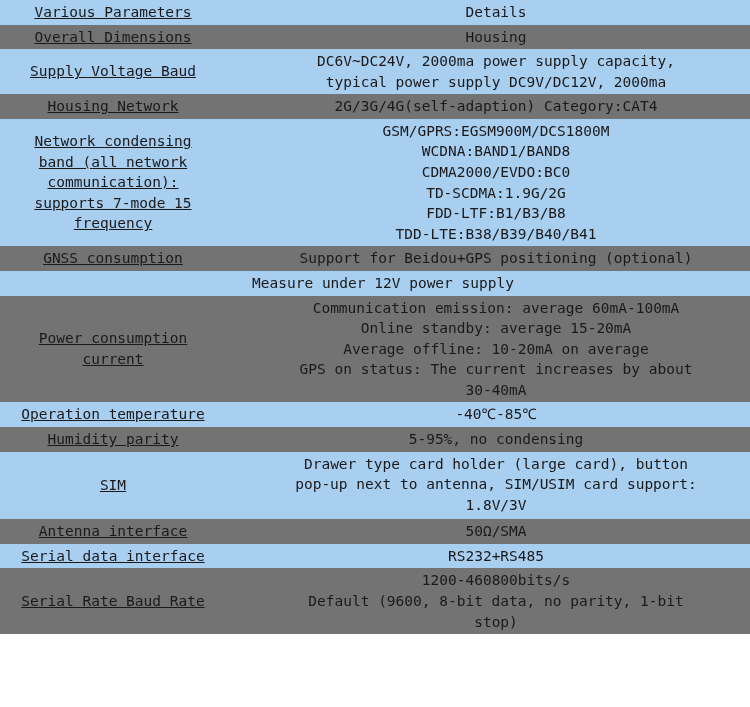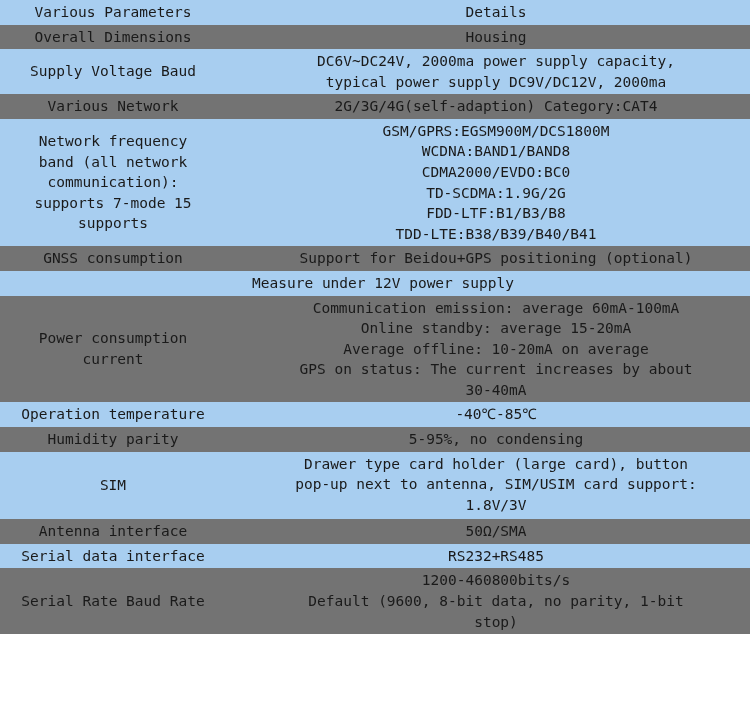--- a/index.html
+++ b/index.html
@@ -19,21 +19,21 @@
     table-layout: fixed;
     font-size: 14.5px;
     color: #1a1a1a;
   }
   table.spec-table td {
     padding: 2px 4px;
     vertical-align: middle;
     text-align: center;
     line-height: 1.42;
   }
-  .col-param { width: 218px; }
+  .col-param { width: 218px; text-decoration: underline; }
   .col-detail { width: 532px; }
 
   
   .band-a { background: #a8cef0; }
   .band-b { background: #737373; }
 
   .multi-line { line-height: 1.5; }
   .pad-v { padding-top: 6px; padding-bottom: 6px; }
   .tall { padding-top: 10px; padding-bottom: 10px; }
 
@@ -57,31 +57,31 @@
 
     <tr>
       <td class="col-param band-a pad-v">Supply Voltage Baud</td>
       <td class="col-detail band-a pad-v detail-lines">
         <div>DC6V~DC24V, 2000ma power supply capacity,</div>
         <div>typical power supply DC9V/DC12V, 2000ma</div>
       </td>
     </tr>
 
     <tr>
-      <td class="col-param band-b">Various Network</td>
+      <td class="col-param band-b">Housing Network</td>
       <td class="col-detail band-b">2G/3G/4G(self-adaption) Category:CAT4</td>
     </tr>
 
     <tr>
       <td class="col-param band-a multi-line tall">
-        <div>Network frequency</div>
+        <div>Network condensing</div>
         <div>band (all network</div>
         <div>communication):</div>
         <div>supports 7-mode 15</div>
-        <div>supports</div>
+        <div>frequency</div>
       </td>
       <td class="col-detail band-a multi-line tall detail-lines">
         <div>GSM/GPRS:EGSM900M/DCS1800M</div>
         <div>WCDNA:BAND1/BAND8</div>
         <div>CDMA2000/EVDO:BC0</div>
         <div>TD-SCDMA:1.9G/2G</div>
         <div>FDD-LTF:B1/B3/B8</div>
         <div>TDD-LTE:B38/B39/B40/B41</div>
       </td>
     </tr>

